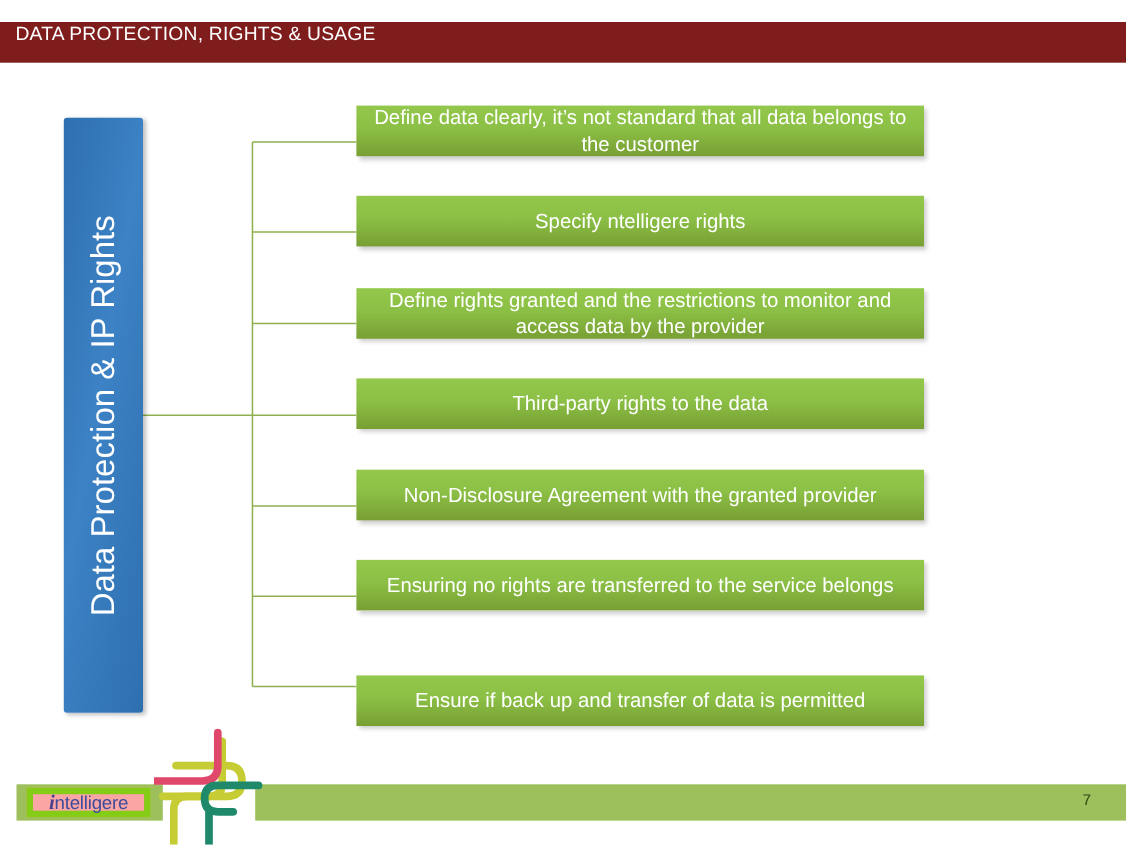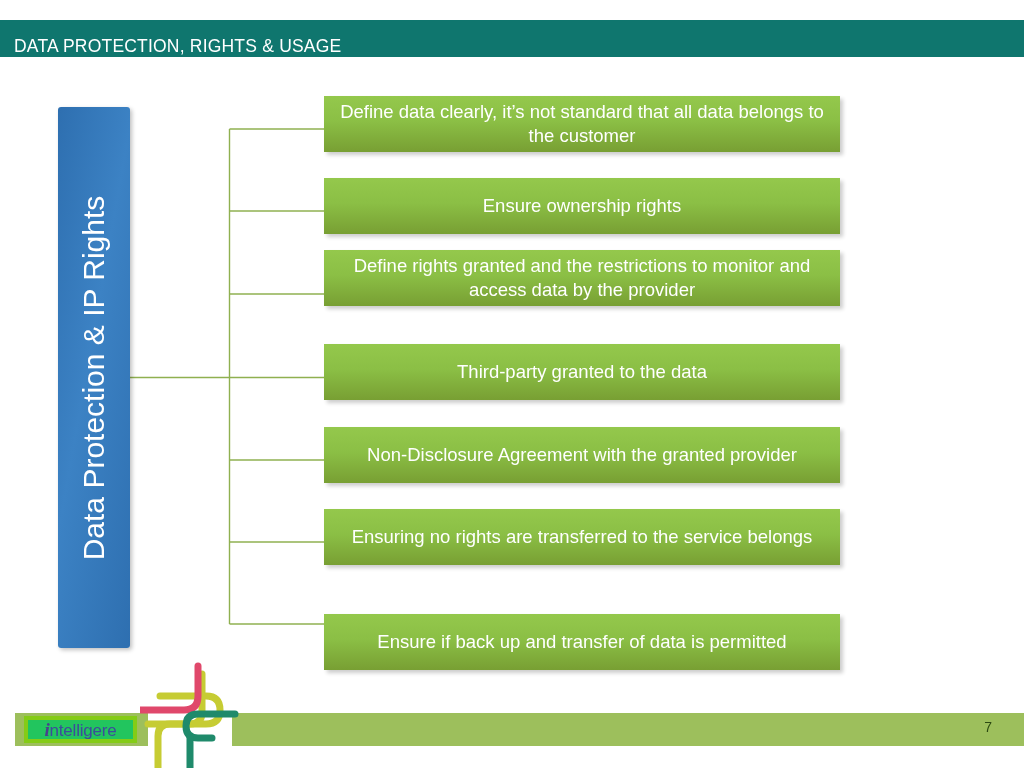--- a/index.html
+++ b/index.html
@@ -7,22 +7,22 @@
   body {
     background:#ffffff;
     font-family:"Liberation Sans", sans-serif;
     position:relative;
     overflow:hidden;
   }
 
   
   .header-bar{
     position:absolute; left:0; top:20px; width:1024px; height:37px;
-    background:#0f766e;
-    display:flex; align-items:flex-end;
+    background:#7f1d1d;
+    display:flex; align-items:flex-start;
   }
   .header-title{
     color:#ffffff;
     font-size:17.5px;
     letter-spacing:.2px;
     padding-left:14px;
     white-space:nowrap;
     font-weight:400;
   }
 
@@ -44,21 +44,21 @@
     transform-origin:center center;
     line-height:1;
   }
 
   
   .connectors{ position:absolute; left:0; top:0; width:1024px; height:768px; pointer-events:none; }
 
   
   .box{
     position:absolute;
-    left:324px; width:516px; height:56px;
+    left:324px; width:516px; height:46px;
     background:linear-gradient(180deg,#94C84C 0%,#8BBF45 45%,#789F33 100%);
     box-shadow:3px 3px 4px rgba(0,0,0,.20);
     display:flex; align-items:center; justify-content:center;
     padding:0 6px;
   }
   .box-text{
     color:#ffffff;
     font-size:18.5px;
     line-height:1.32;
     text-align:center;
@@ -73,22 +73,22 @@
   .footer-page-num{
     position:absolute; right:32px; top:719px;
     color:#2C4A12; font-size:14px;
   }
   .logo-green-bar{
     position:absolute; left:15px; top:713px; width:133px; height:33px;
     background:#9DBF5C;
   }
   .logo-box{
     position:absolute; left:24px; top:716px; width:113px; height:27px;
-    background:#22c55e;
-    border:4px solid #84cc16;
+    background:#fca5a5;
+    border:6px solid #84cc16;
     display:flex; align-items:center; justify-content:center;
   }
   .logo-text{
     font-size:17px;
     color:#3C4C9B;
     letter-spacing:-.2px;
     white-space:nowrap;
     font-weight:400;
   }
   .logo-text .glyph-i{
@@ -125,27 +125,27 @@
 </svg>
 
 <div class="cat-bar">
   <span class="cat-bar-label">Data Protection &amp; IP Rights</span>
 </div>
 
 <div class="box" style="top:96px">
   <span class="box-text">Define data clearly, it’s not standard that all data belongs to the customer</span>
 </div>
 <div class="box" style="top:178px">
-  <span class="box-text">Ensure ownership rights</span>
+  <span class="box-text">Specify ntelligere rights</span>
 </div>
-<div class="box" style="top:250px">
+<div class="box" style="top:262px">
   <span class="box-text">Define rights granted and the restrictions to monitor and access data by the provider</span>
 </div>
 <div class="box" style="top:344px">
-  <span class="box-text">Third-party granted to the data</span>
+  <span class="box-text">Third-party rights to the data</span>
 </div>
 <div class="box" style="top:427px">
   <span class="box-text">Non-Disclosure Agreement with the granted provider</span>
 </div>
 <div class="box" style="top:509px">
   <span class="box-text">Ensuring no rights are transferred to the service belongs</span>
 </div>
 <div class="box" style="top:614px">
   <span class="box-text">Ensure if back up and transfer of data is permitted</span>
 </div>

